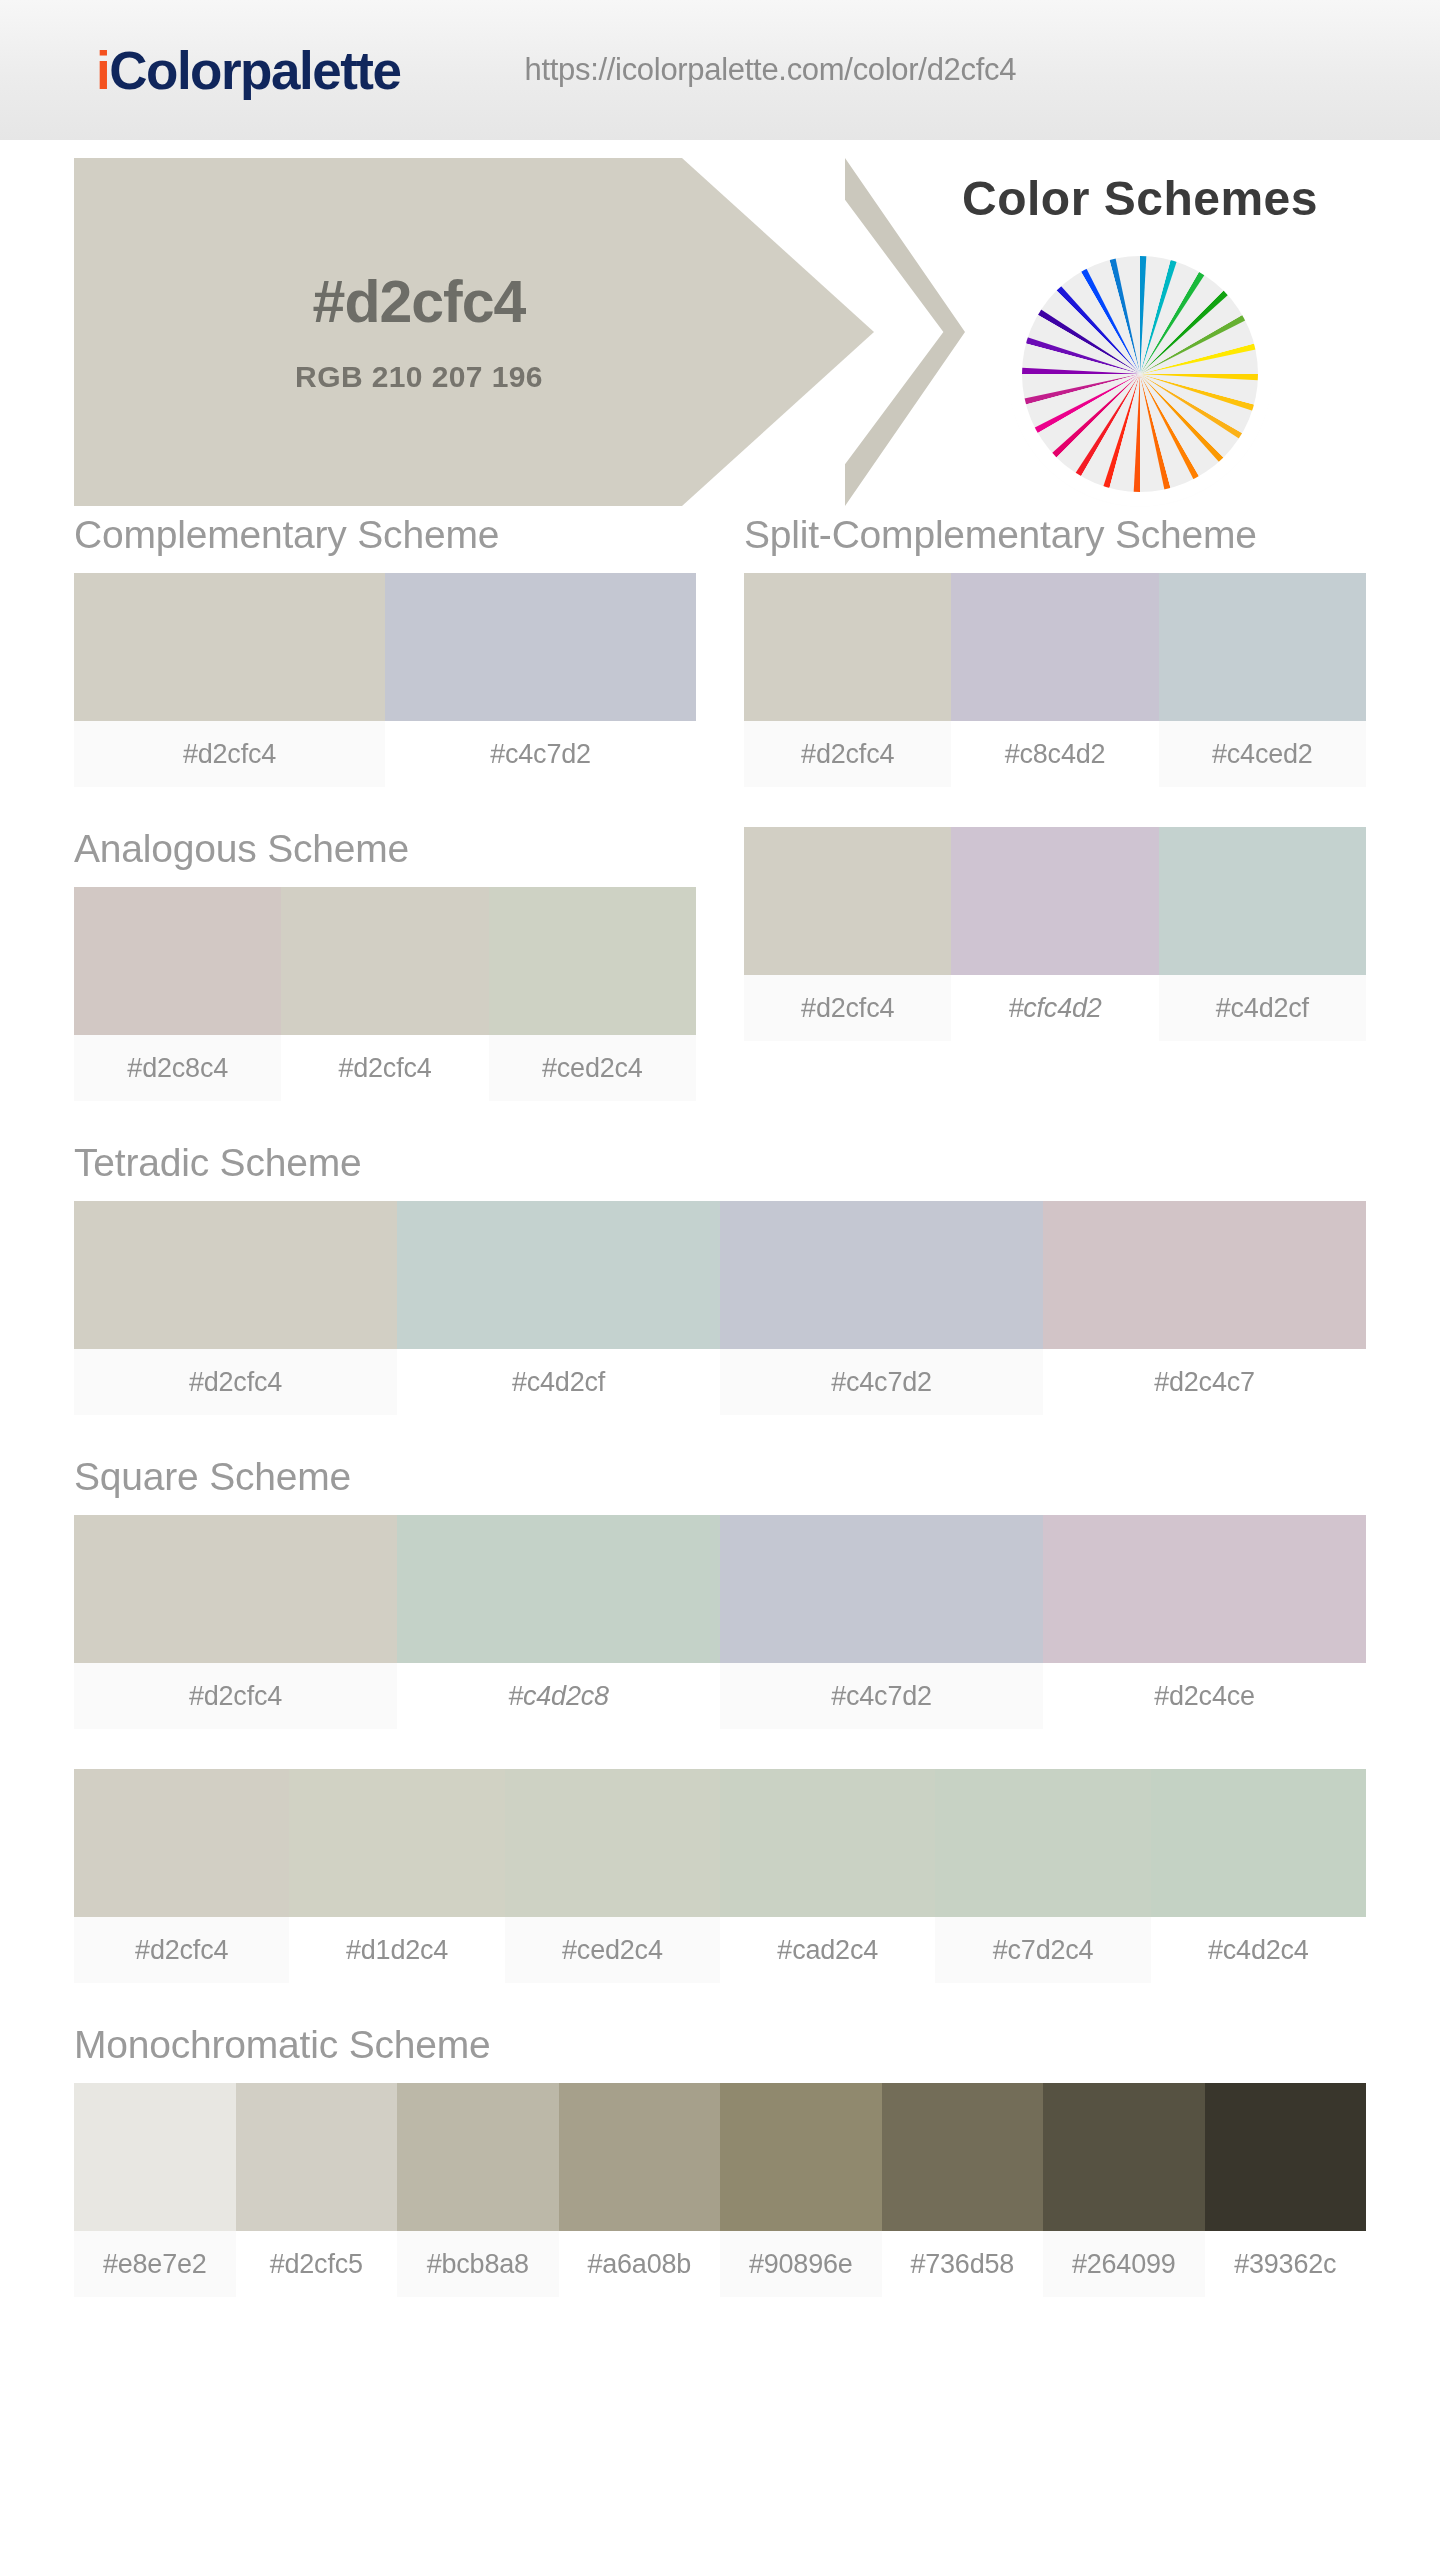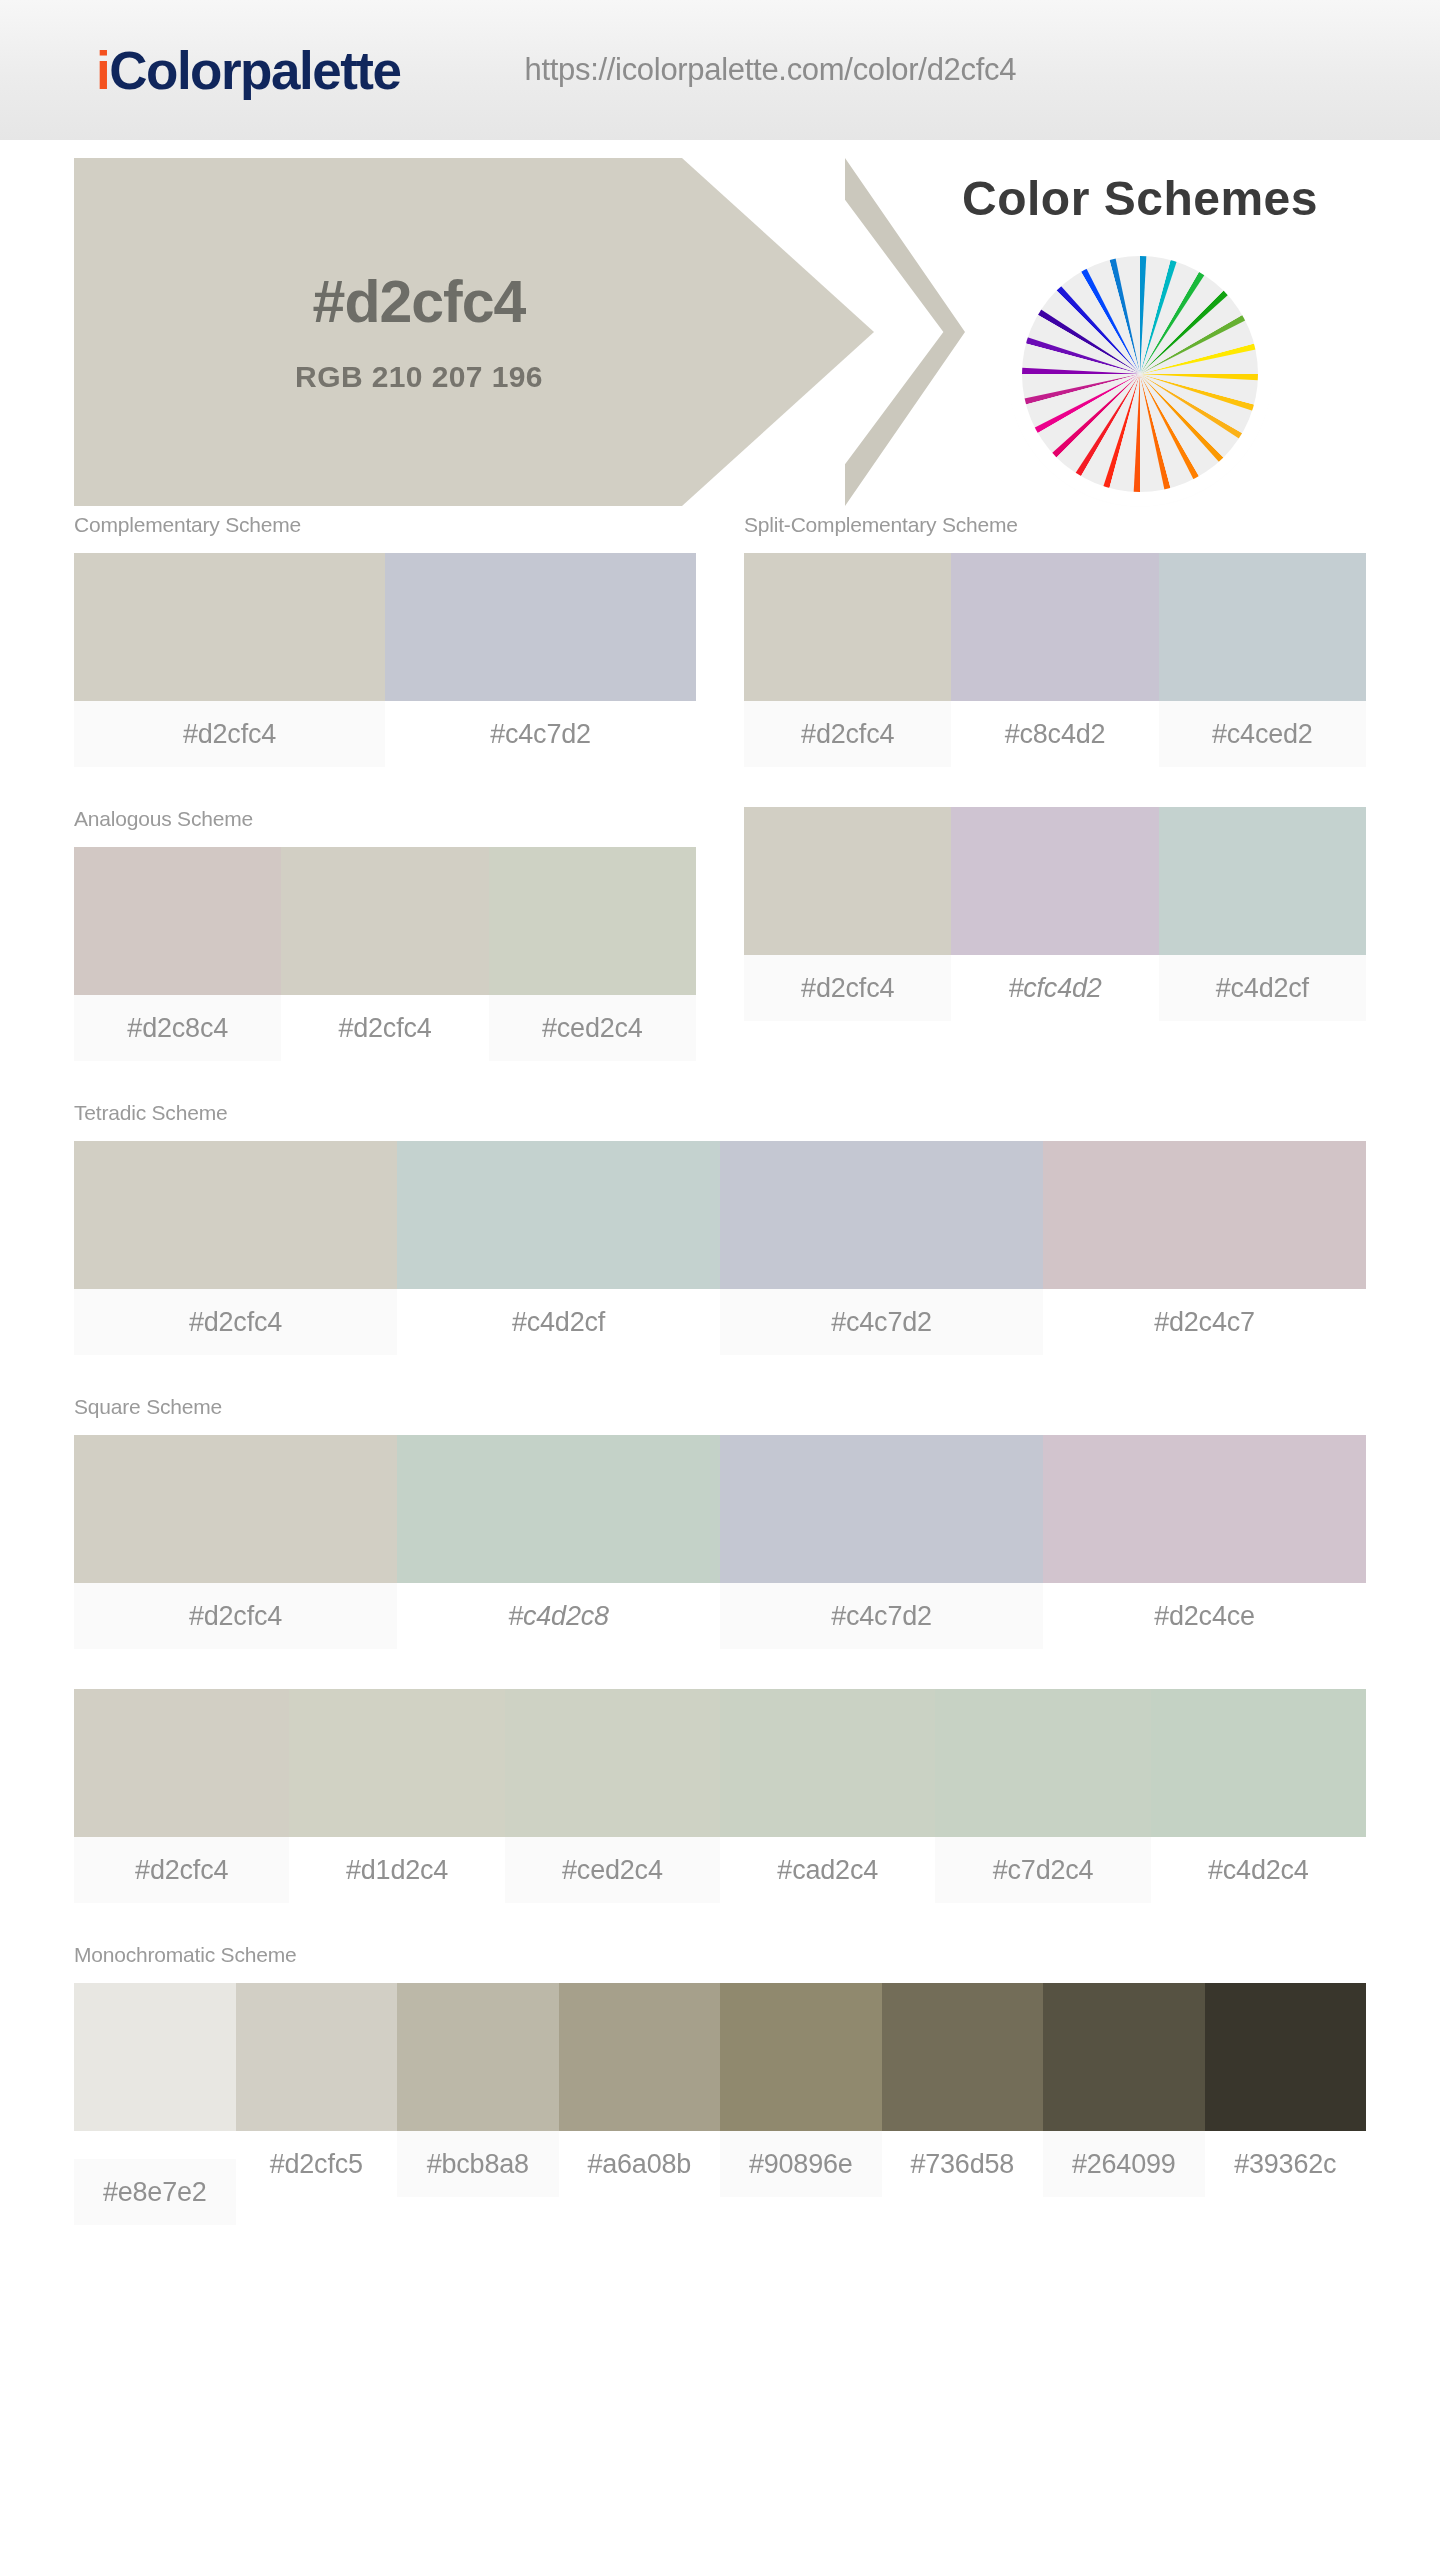--- a/index.html
+++ b/index.html
@@ -142,21 +142,21 @@
     padding: 0 74px;
   }
   .row { display: flex; width: 100%; }
   .row.two-up > .scheme { width: 50%; }
   .row.two-up > .scheme:first-child { padding-right: 24px; }
   .row.two-up > .scheme:last-child  { padding-left: 24px; }
   .row.full > .scheme { width: 100%; }
 
   .scheme { margin-bottom: 14px; }
   .scheme-title {
-    font-size: 21px;
+    font-size: 39px;
     color: #9a9a9a;
     font-weight: 400;
     letter-spacing: -0.2px;
     margin-bottom: 16px;
     white-space: nowrap;
   }
   .swatch-strip { display: flex; width: 100%; height: 148px; }
   .swatch { height: 148px; }
   .label-strip { display: flex; width: 100%; height: 66px; }
   .swatch-label {
@@ -354,21 +354,21 @@
           <div class="swatch" style="background: rgb(232, 231, 226); width: 12.5%;"></div>
           <div class="swatch" style="background: rgb(210, 207, 197); width: 12.5%;"></div>
           <div class="swatch" style="background: rgb(188, 184, 168); width: 12.5%;"></div>
           <div class="swatch" style="background: rgb(166, 160, 139); width: 12.5%;"></div>
           <div class="swatch" style="background: rgb(144, 137, 110); width: 12.5%;"></div>
           <div class="swatch" style="background: rgb(115, 109, 88); width: 12.5%;"></div>
           <div class="swatch" style="background: rgb(86, 82, 66); width: 12.5%;"></div>
           <div class="swatch" style="background: rgb(57, 54, 44); width: 12.5%;"></div>
         </div>
       <div class="label-strip">
-          <div class="swatch-label alt" style="width: 12.5%; margin-top: 28px;">#e8e7e2</div>
+          <div class="swatch-label alt" style="width: 12.5%;">#e8e7e2</div>
           <div class="swatch-label plain" style="width: 12.5%;">#d2cfc5</div>
           <div class="swatch-label alt" style="width: 12.5%;">#bcb8a8</div>
           <div class="swatch-label plain" style="width: 12.5%;">#a6a08b</div>
           <div class="swatch-label alt" style="width: 12.5%;">#90896e</div>
           <div class="swatch-label plain" style="width: 12.5%;">#736d58</div>
           <div class="swatch-label alt" style="width: 12.5%;">#264099</div>
           <div class="swatch-label plain" style="width: 12.5%;">#39362c</div>
         </div>
     </div>
   </div>

